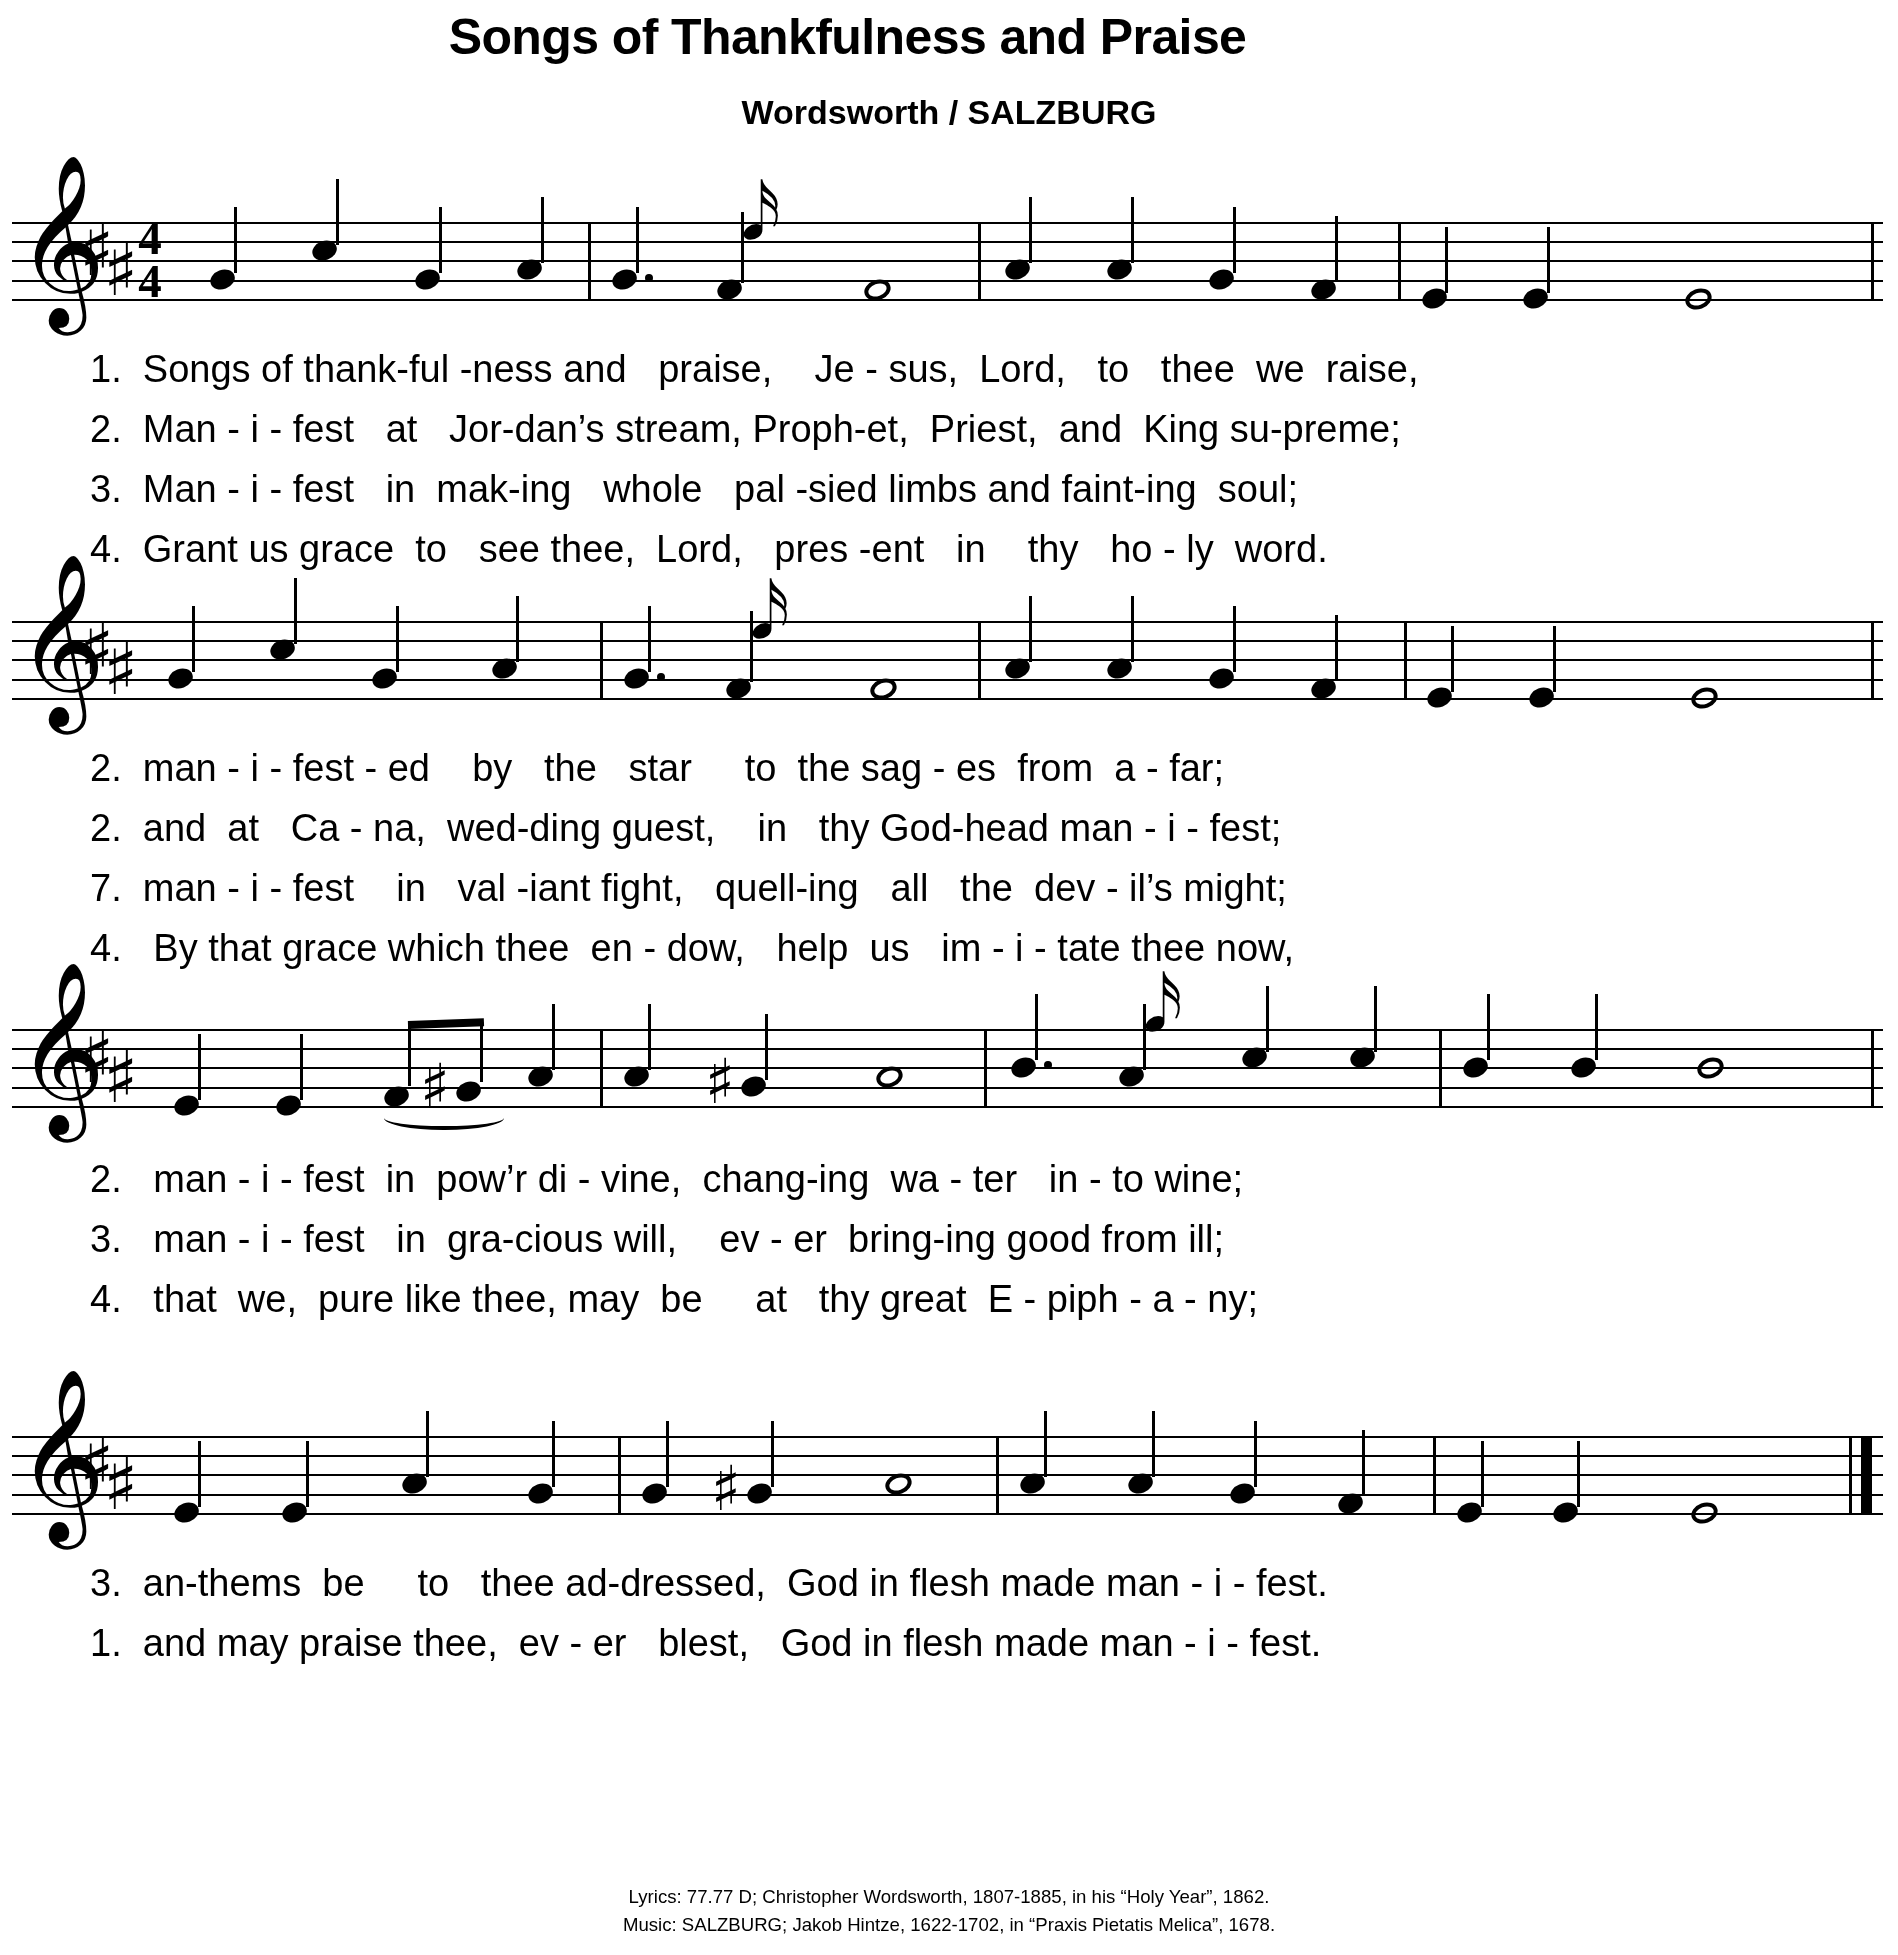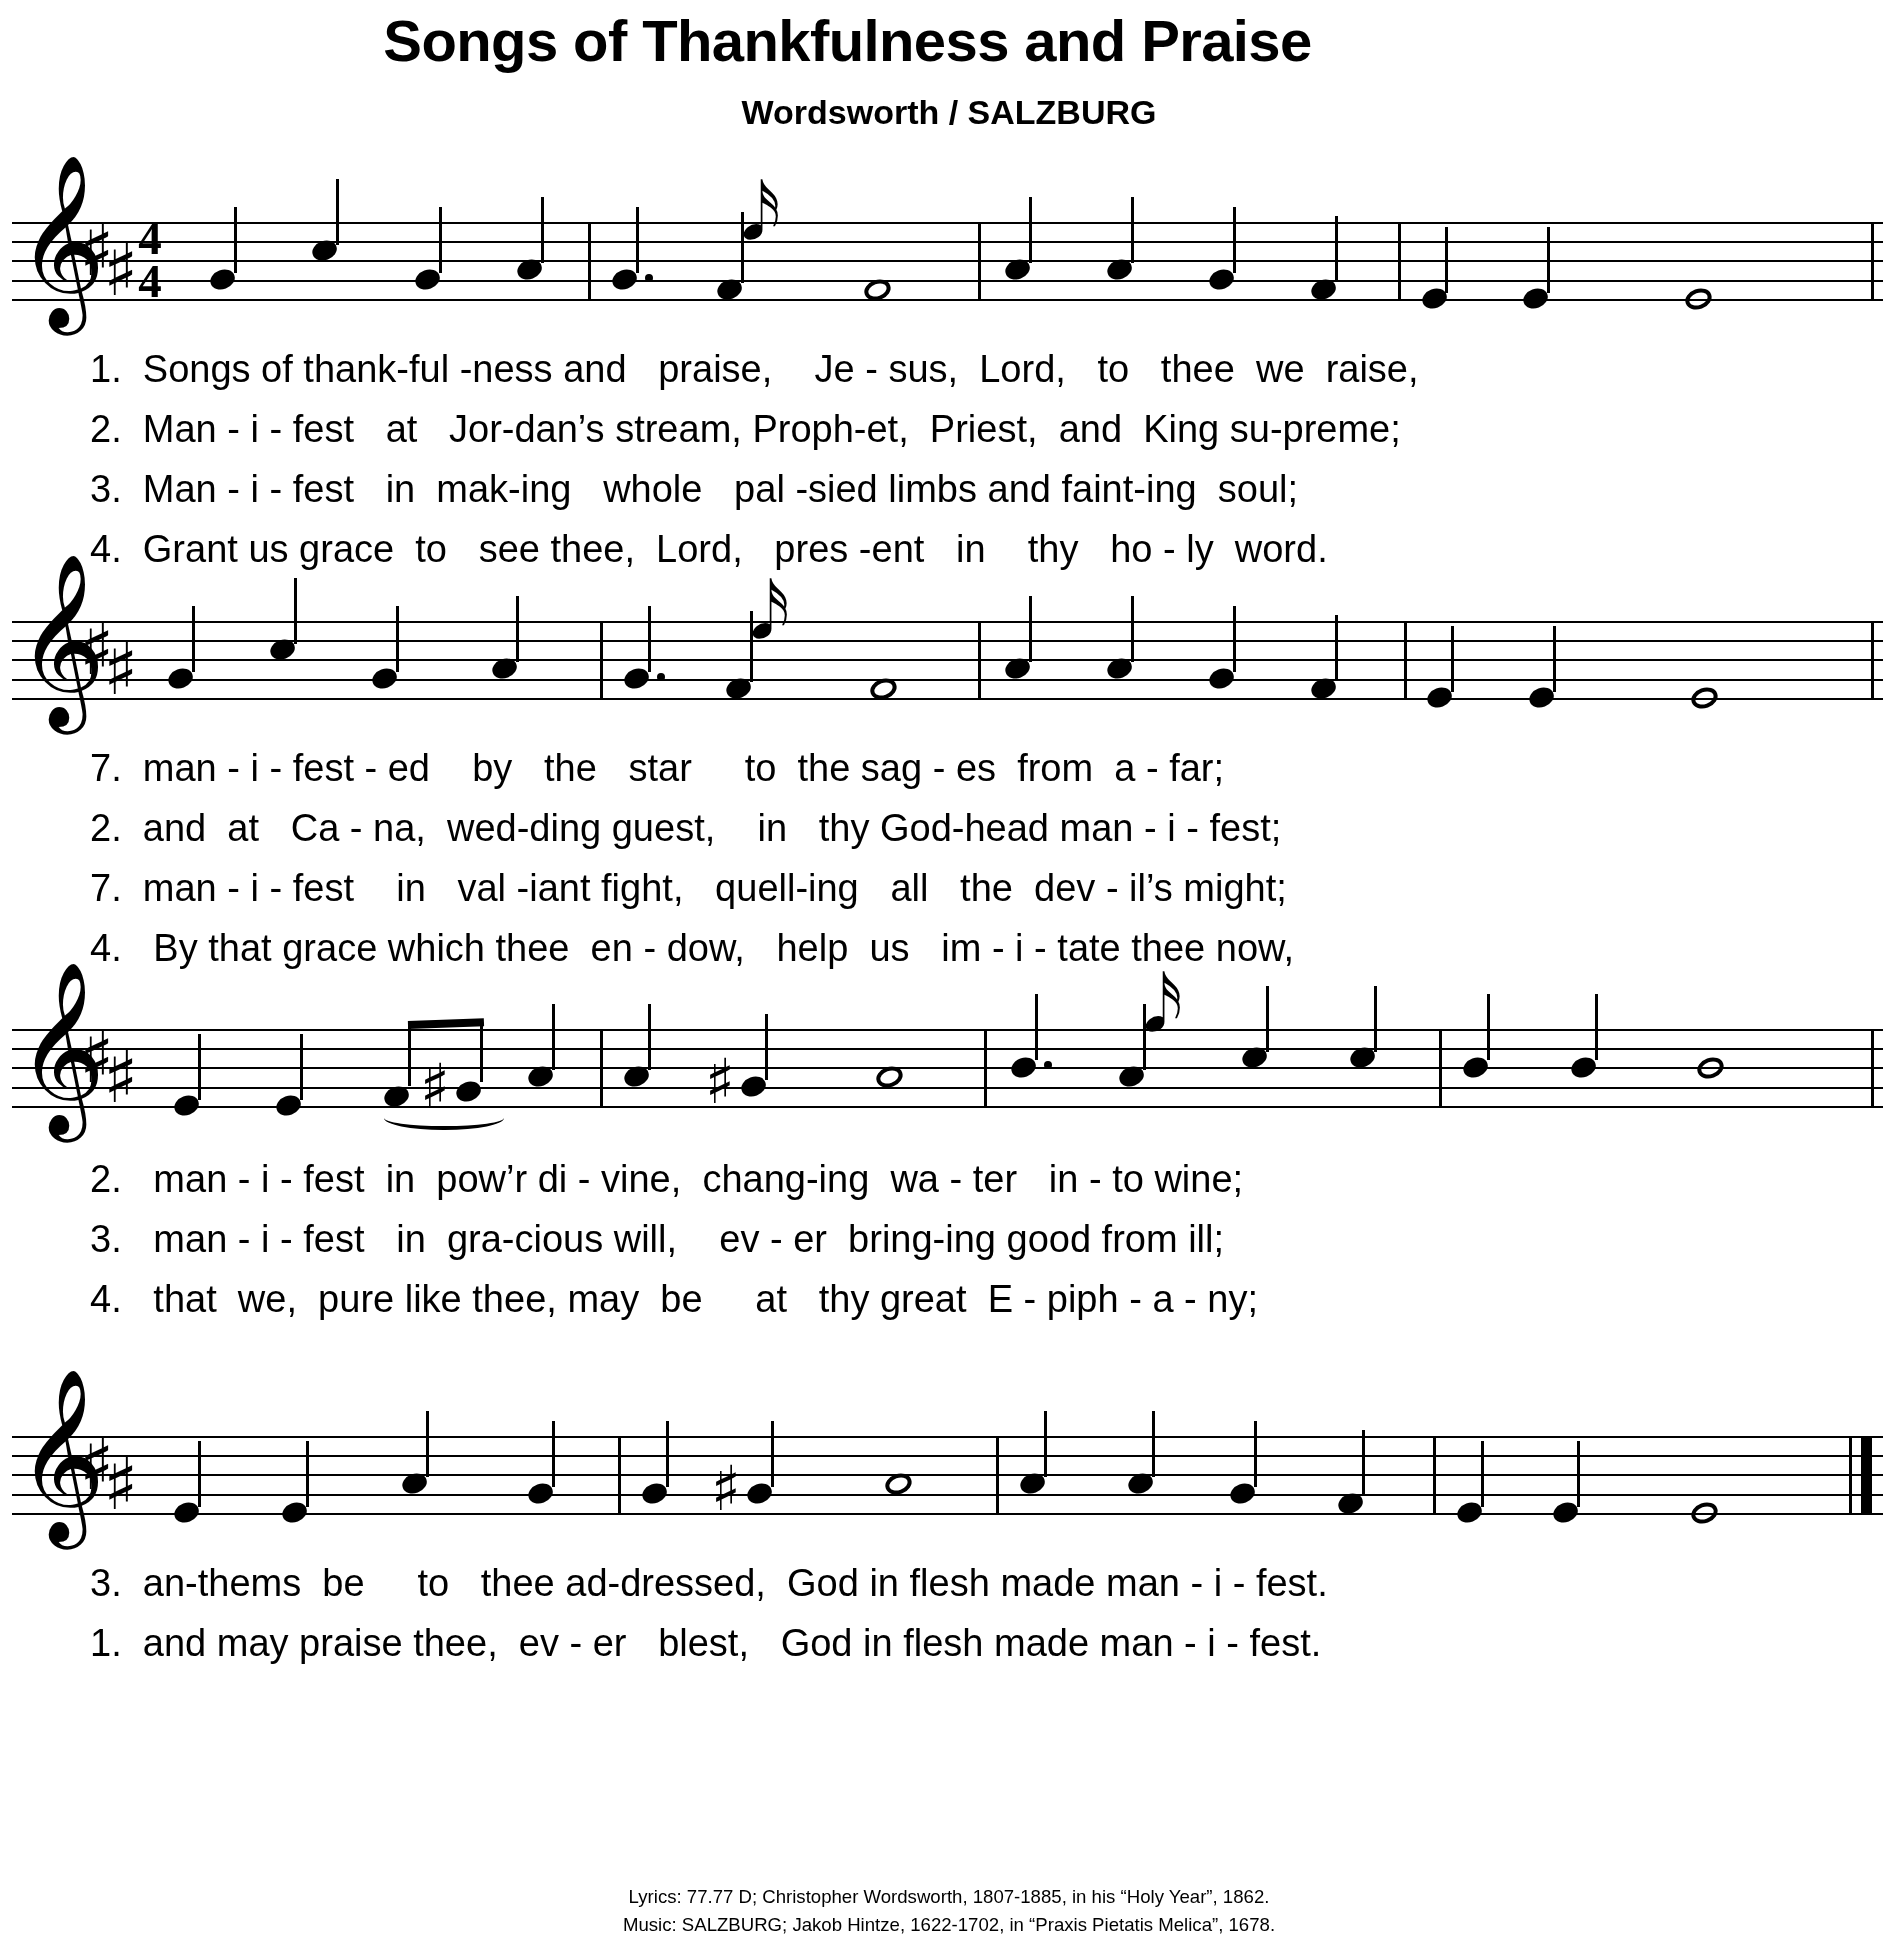--- a/index.html
+++ b/index.html
@@ -9,21 +9,21 @@
     color:#000000;
     position:relative;
     overflow:hidden;
   }
   .sheet{position:relative;width:1898px;height:1955px;}
 
   
   .title{
     position:absolute;left:0;top:10.8px;width:1695px;
     text-align:center;
-    font-size:58px;font-weight:bold;
+    font-size:50px;font-weight:bold;
     letter-spacing:-0.6px;
     line-height:1.05;
   }
   .subtitle{
     position:absolute;left:0;top:93px;width:1898px;
     text-align:center;
     font-size:34px;font-weight:bold;
     letter-spacing:0px;
   }
 
@@ -276,21 +276,21 @@
           <div class="head" style="left:1517px;top:67px;"></div>
           <div class="stem" style="left:1541px;top:4.8px;height:66px;"></div>
         </div>
       <div class="note">
           <div class="head open" style="left:1679px;top:67px;"></div>
         </div>
       <div class="endbar-thin" style="left:1859px;"></div>
     </div>
 
     <div class="lyricblock" style="top:117px;">
-      <span class="lyricline">7.  man - i - fest - ed    by   the   star     to  the sag - es  from  a - far;</span>
+      <span class="lyricline">2.  man - i - fest - ed    by   the   star     to  the sag - es  from  a - far;</span>
       <span class="lyricline">2.  and  at   Ca - na,  wed-ding guest,    in   thy God-head man - i - fest;</span>
       <span class="lyricline">7.  man - i - fest    in   val -iant fight,   quell-ing   all   the  dev - il’s might;</span>
       <span class="lyricline">4.   By that grace which thee  en - dow,   help  us   im - i - tate thee now,</span>
     </div>
   </div>
 
   <div class="system" style="top:1029px;">
     <div class="staff">
       <div class="sline l1"></div>
       <div class="sline l2"></div>

